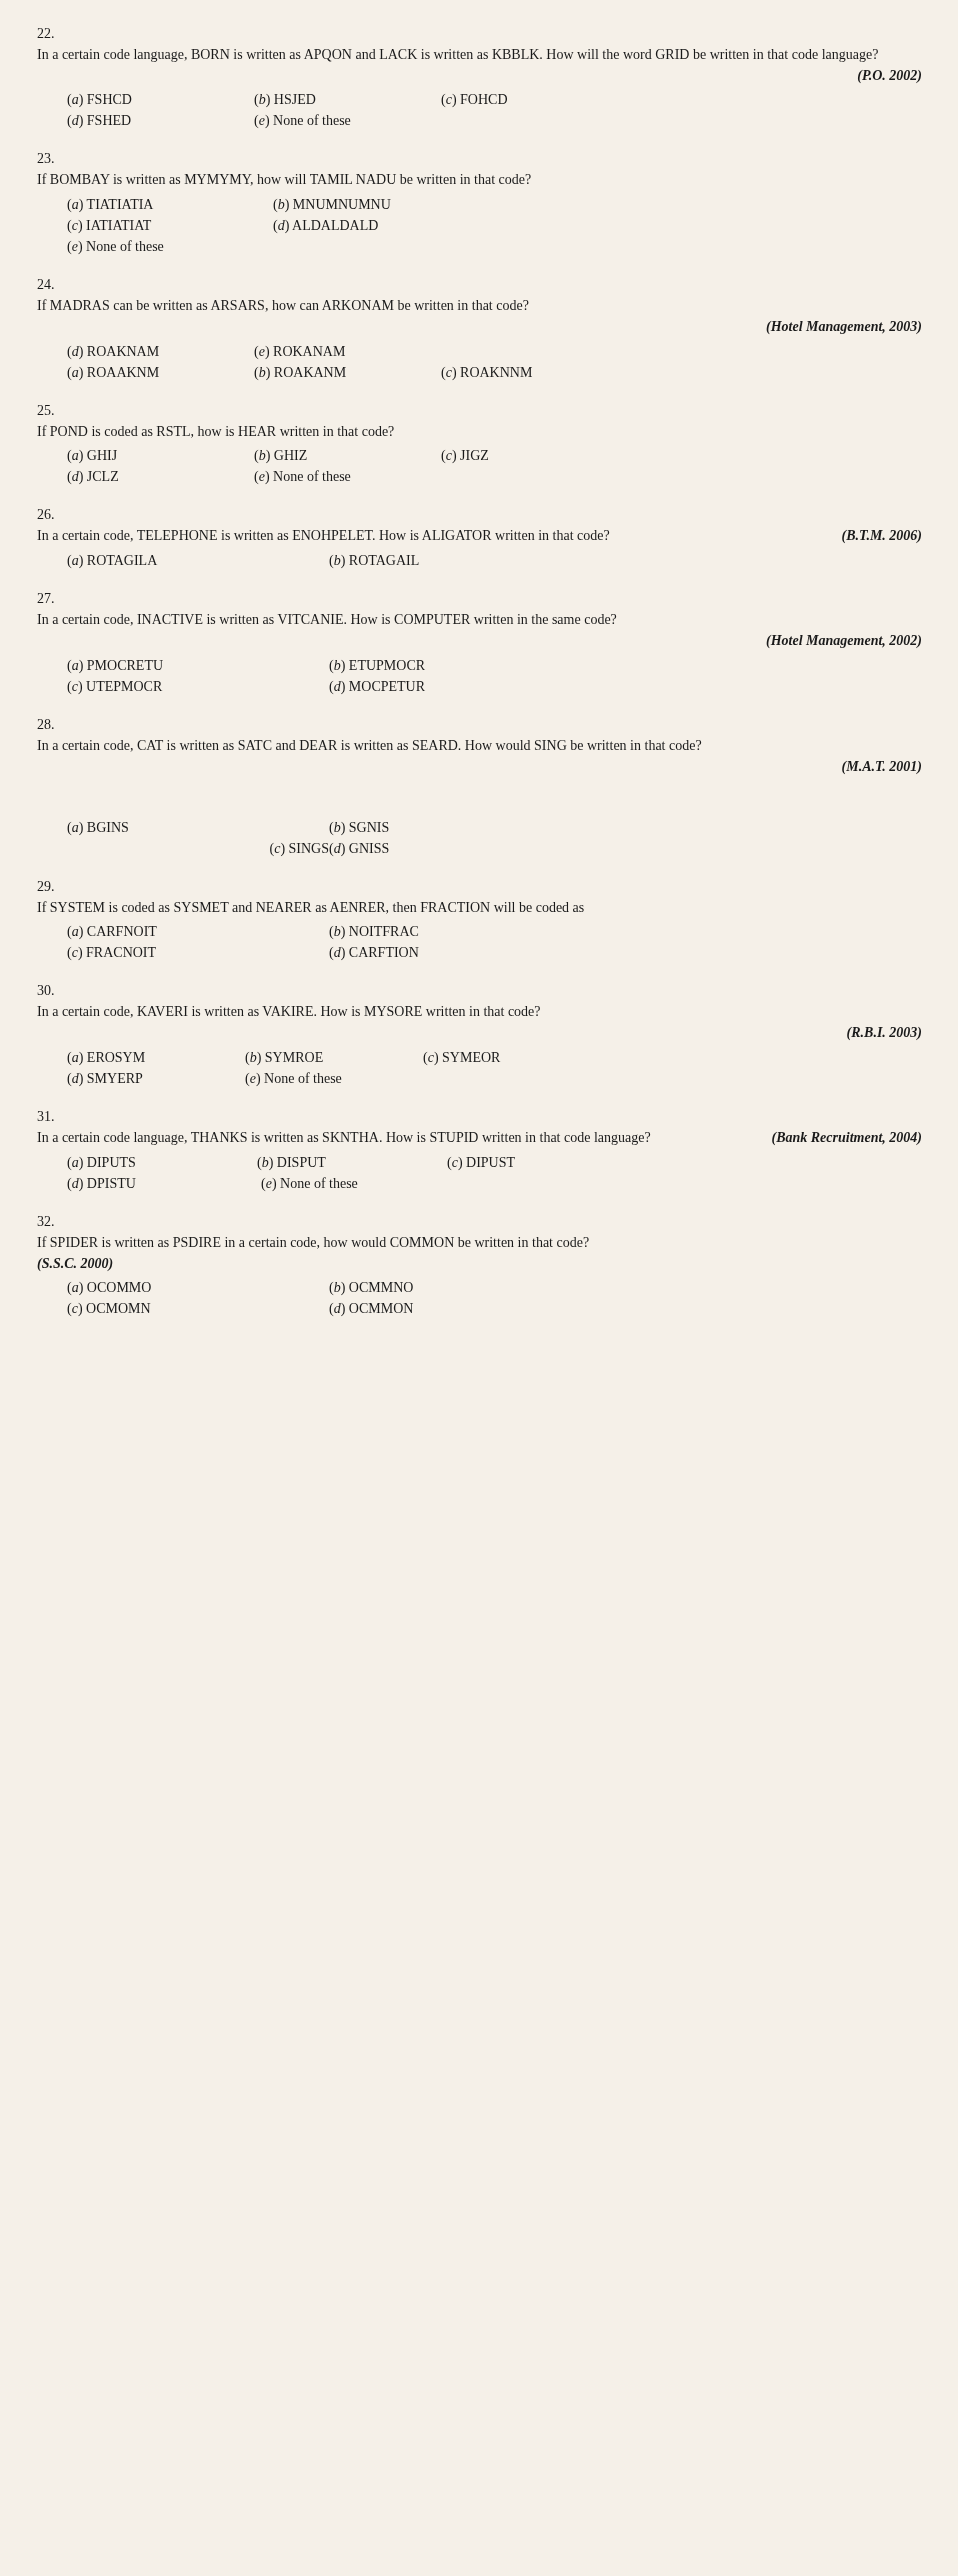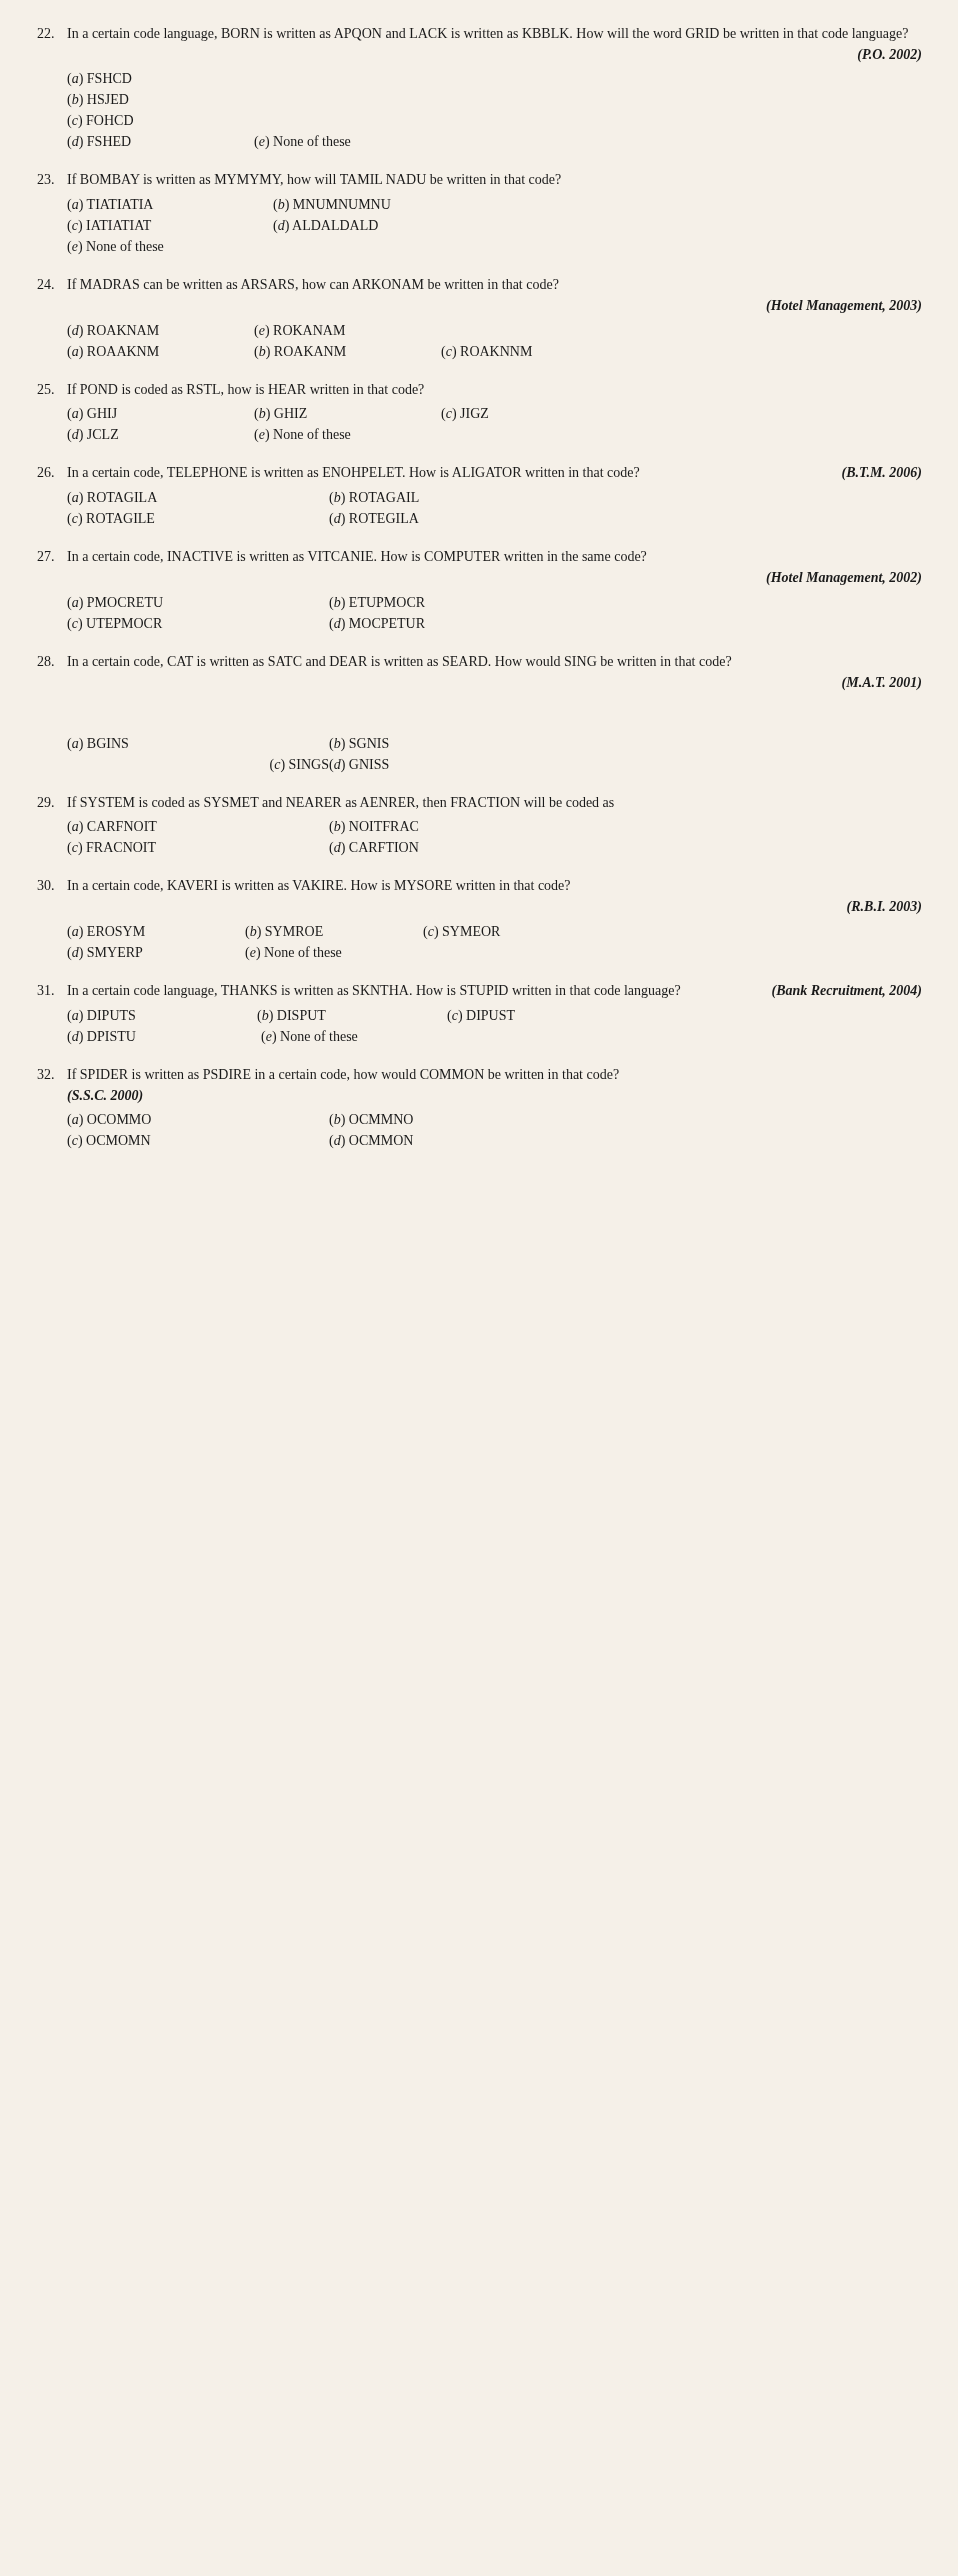--- a/index.html
+++ b/index.html
@@ -16,20 +16,21 @@
       width: 959px;
       min-height: 2576px;
       padding: 22.5px 37px;
     }
     .question-block {
       margin-bottom: 17px;
     }
     .question-text {
       display: flex;
       margin-bottom: 3.7px;
+      flex-direction: column;
     }
     .question-number {
       min-width: 30px;
       font-weight: normal;
     }
     .question-body {
       flex: 1;
     }
     .source-ref {
       text-align: right;
@@ -45,21 +46,21 @@
 <body>
 
 <div class="question-block">
   <div class="question-text">
     <span class="question-number">22.</span>
     <span class="question-body">In a certain code language, BORN is written as APQON and LACK is written as KBBLK. How will the word GRID be written in that code language?
       <span class="source-ref" style="display:block; text-align:right;">(P.O. 2002)</span>
     </span>
   </div>
   <div style="margin-left:30px;">
-    <div style="display:flex; gap:0;flex-direction:column;">
+    <div style="display:flex; gap:0;">
       <span style="min-width:187px;">(<i>a</i>) FSHCD</span>
       <span style="min-width:187px;">(<i>b</i>) HSJED</span>
       <span style="min-width:187px;">(<i>c</i>) FOHCD</span>
     </div>
     <div style="display:flex; gap:0;">
       <span style="min-width:187px;">(<i>d</i>) FSHED</span>
       <span style="min-width:187px;">(<i>e</i>) None of these</span>
     </div>
   </div>
 </div>
@@ -126,24 +127,20 @@
   <div class="question-text">
     <span class="question-number">26.</span>
     <span class="question-body">In a certain code, TELEPHONE is written as ENOHPELET. How is ALIGATOR written in that code?
       <span style="float:right; font-weight:bold; font-style:italic;">(B.T.M. 2006)</span>
     </span>
   </div>
   <div style="margin-left:30px;">
     <div style="display:flex; gap:0;">
       <span style="min-width:262px;">(<i>a</i>) ROTAGILA</span>
       <span style="min-width:262px;">(<i>b</i>) ROTAGAIL</span>
-    </div>
-    <div style="display:flex; gap:0;">
-      <span style="min-width:262px;">(<i>c</i>) ROTAGILE</span>
-      <span style="min-width:262px;">(<i>d</i>) ROTEGILA</span>
     </div>
   </div>
 </div>
 
 <div class="question-block">
   <div class="question-text">
     <span class="question-number">27.</span>
     <span class="question-body">In a certain code, INACTIVE is written as VITCANIE. How is COMPUTER written in the same code?
       <span class="source-ref" style="display:block; text-align:right;">(Hotel Management, 2002)</span>
     </span>

